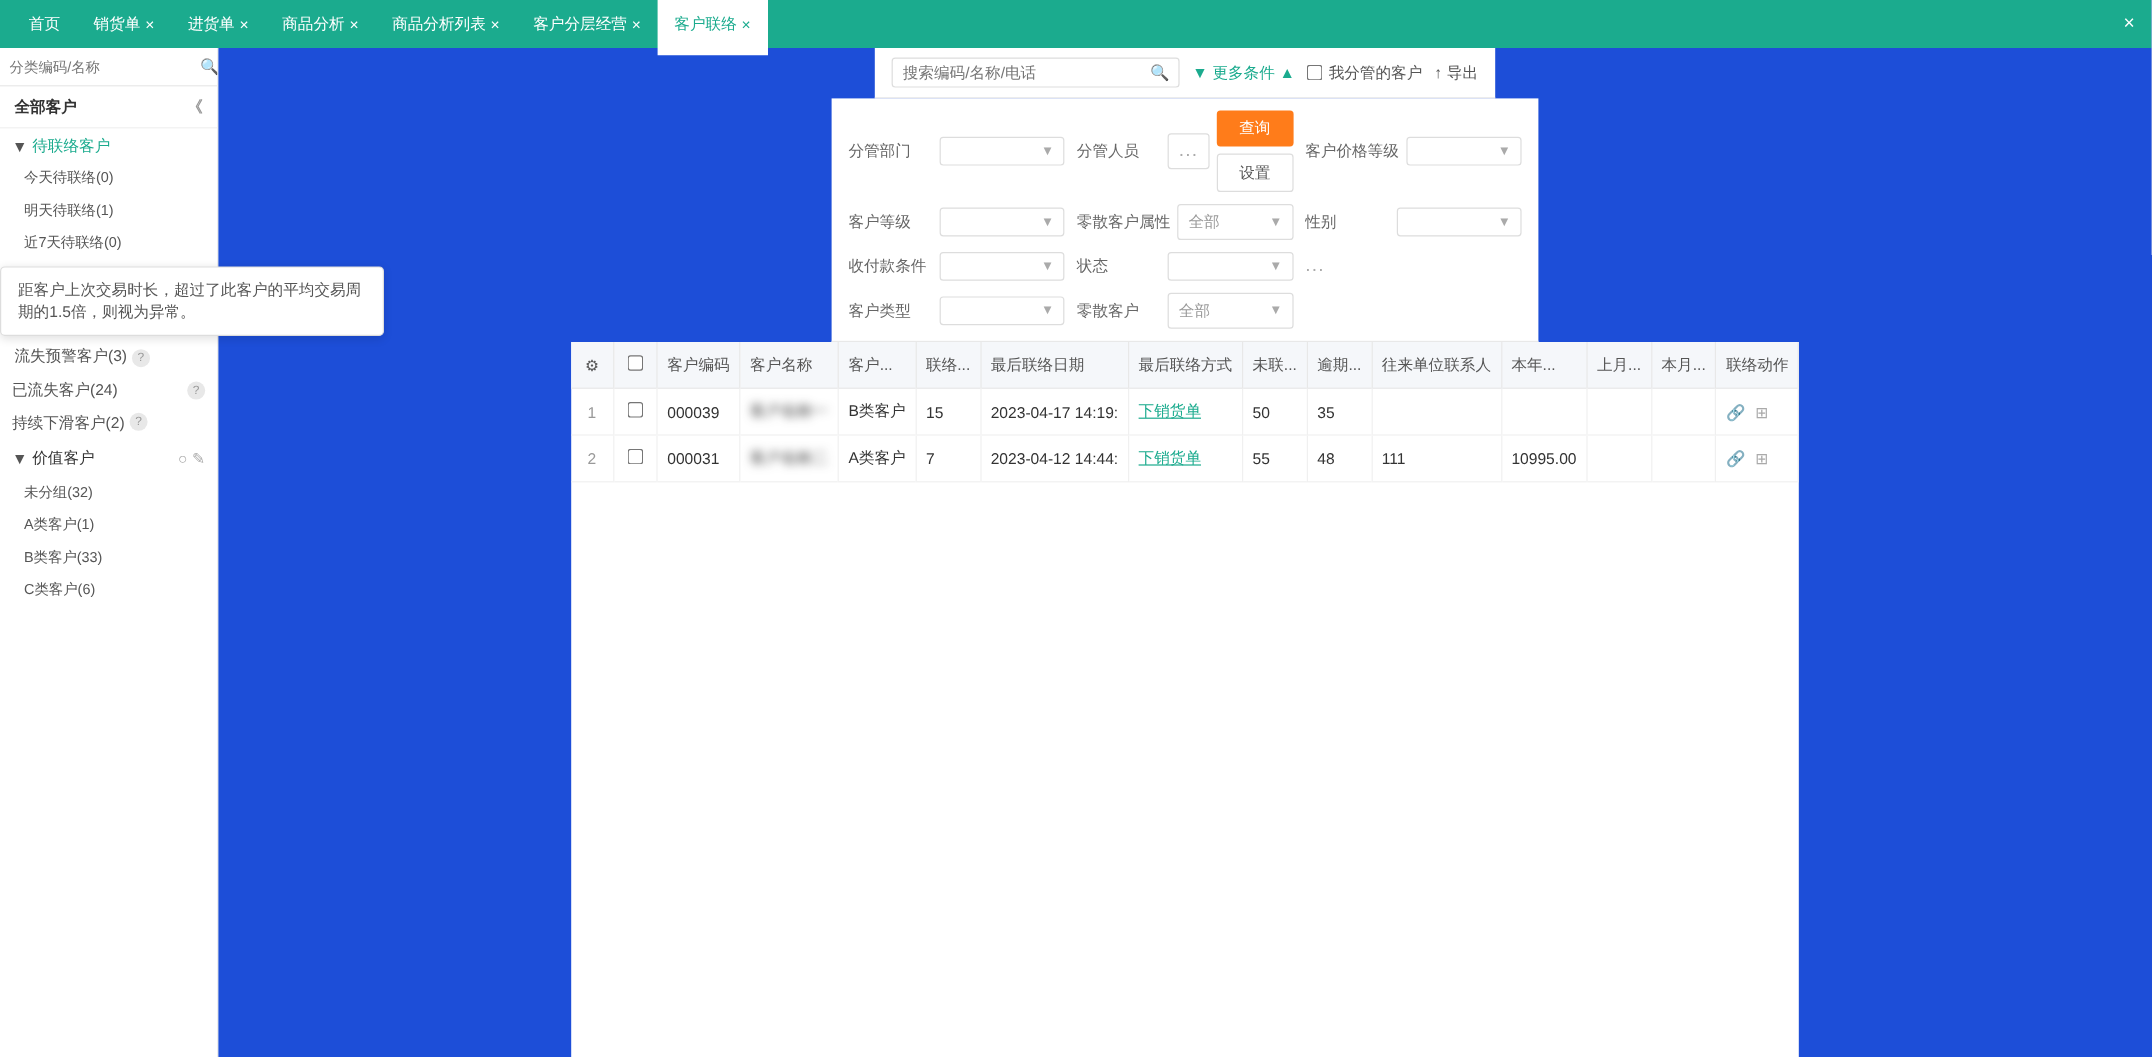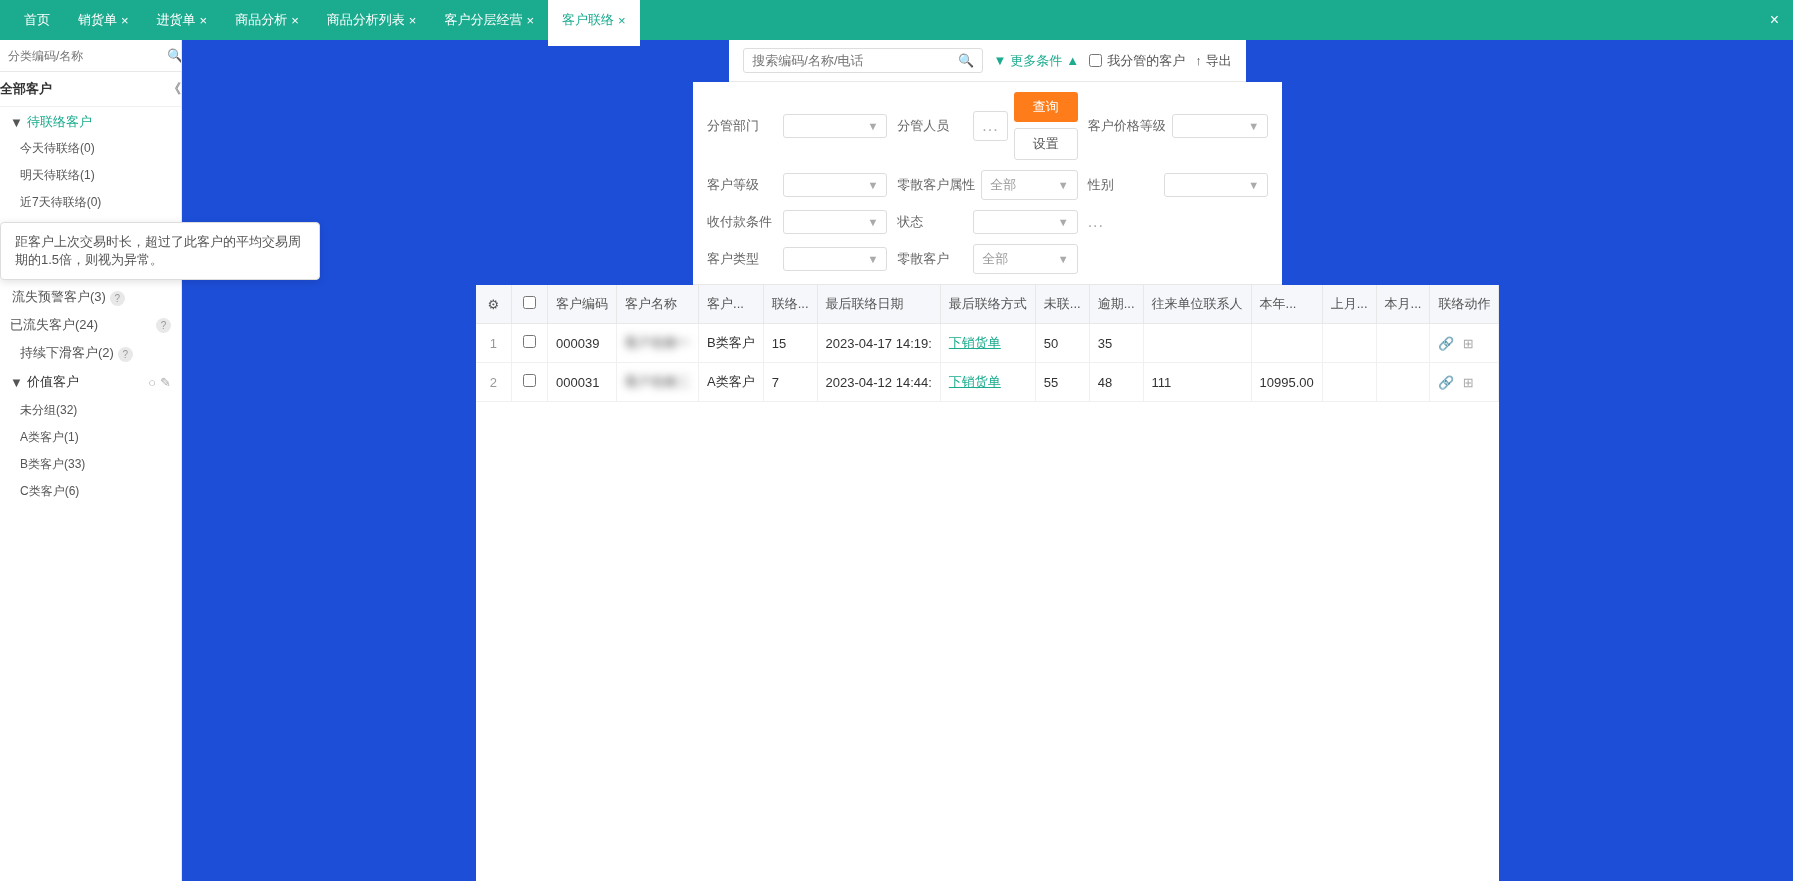--- a/index.html
+++ b/index.html
@@ -64,21 +64,21 @@
       border: none;
       outline: none;
       font-size: 12px;
       color: #999;
     }
     .sidebar-content { flex: 1; overflow-y: auto; }
     .sidebar-header {
       display: flex;
       align-items: center;
       justify-content: space-between;
-      padding: 8px 0;
+      padding: 8px 12px;
       font-weight: bold;
       color: #333;
       border-bottom: 1px solid #f0f0f0;
     }
     .sidebar-header .header-icons { display: flex; gap: 4px; color: #999; cursor: pointer; }
     .sidebar-section-title {
       padding: 6px 10px 4px 10px;
       color: #1bab8e;
       font-size: 12px;
       display: flex;
@@ -397,21 +397,21 @@
       </div>
 
       <div class="sidebar-item" style="display:flex; align-items:flex-end; gap:4px; padding-left:12px;margin-top:12px;">
         <span>流失预警客户(3)</span>
         <span style="background:#e8e8e8; border-radius:50%; width:15px; height:15px; display:inline-flex; align-items:center; justify-content:center; font-size:10px; color:#999;">?</span>
       </div>
       <div class="sidebar-item" style="display:flex; align-items:center; gap:4px; padding-left:10px;justify-content:space-between;">
         <span>已流失客户(24)</span>
         <span style="background:#e8e8e8; border-radius:50%; width:15px; height:15px; display:inline-flex; align-items:center; justify-content:center; font-size:10px; color:#999;">?</span>
       </div>
-      <div class="sidebar-item" style="display:flex; align-items:flex-end; gap:4px; ">
+      <div class="sidebar-item" style="display:flex; align-items:flex-start; gap:4px; padding-left:10px;">
         <span>持续下滑客户(2)</span>
         <span style="background:#e8e8e8; border-radius:50%; width:15px; height:15px; display:inline-flex; align-items:center; justify-content:center; font-size:10px; color:#999;">?</span>
       </div>
 
       <div class="sidebar-group-title">
         <span style="display:flex; align-items:center; gap:4px;">
           <span style="color:#555;">▼</span>
           <span>价值客户</span>
         </span>
         <div class="edit-icons">

